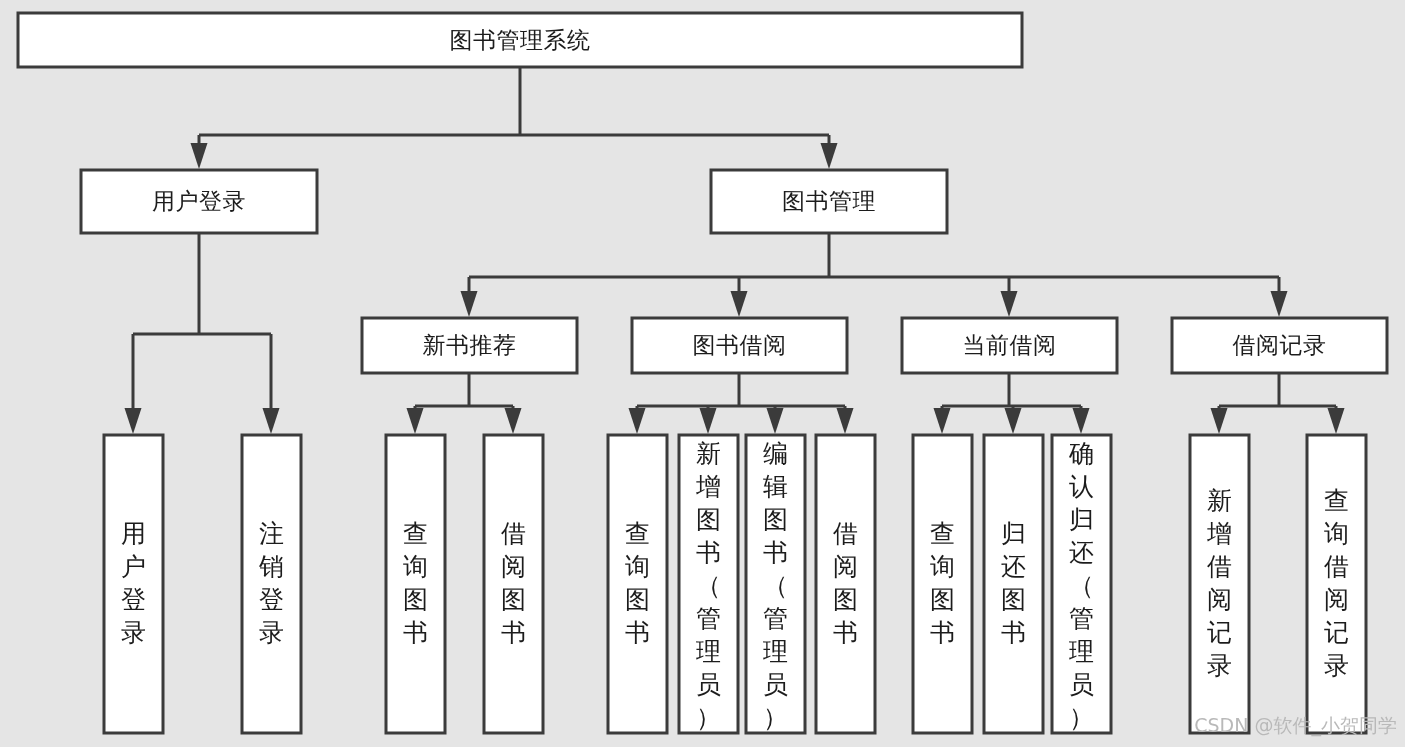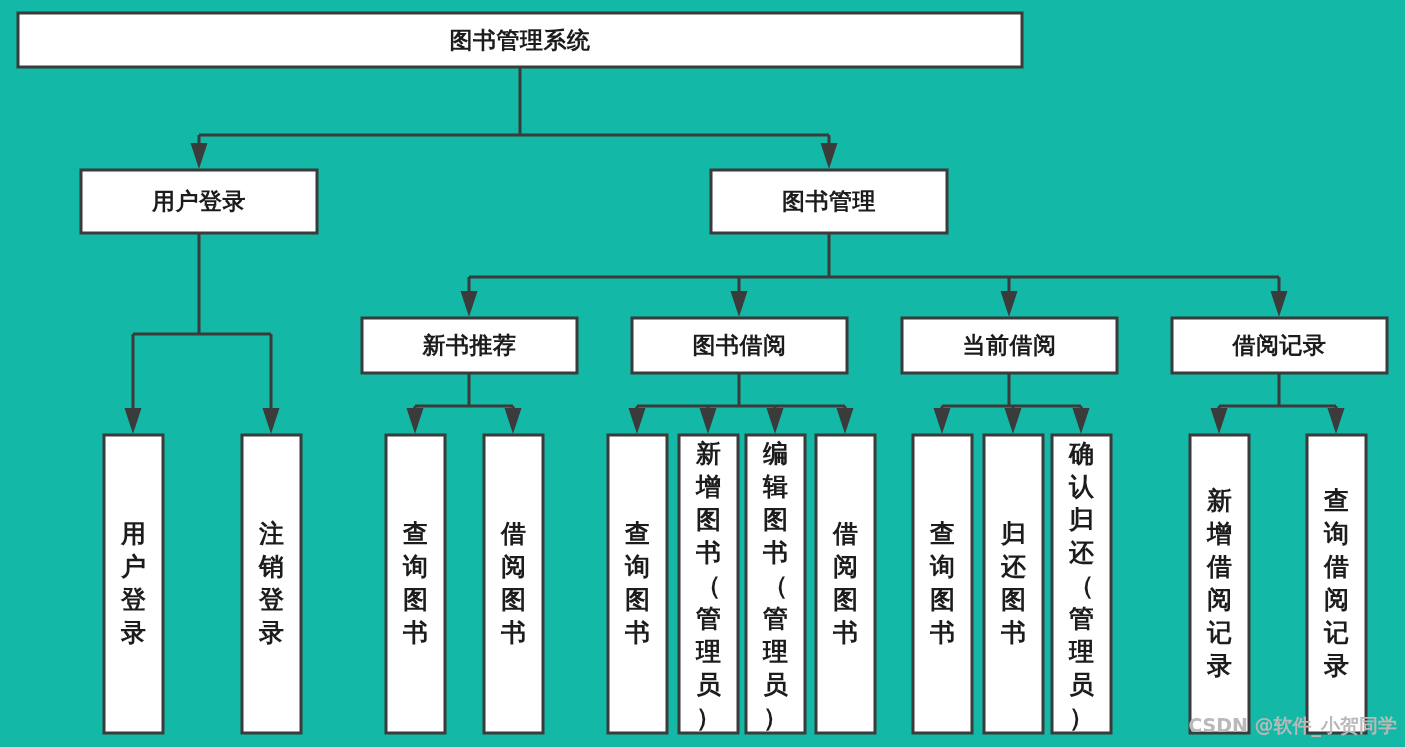--- a/index.html
+++ b/index.html
@@ -8,23 +8,22 @@
     padding: 0;
     background: #ffffff;
   }
   body {
     font-family: "DejaVu Sans", "Liberation Sans", sans-serif;
   }
   #diagram-root {
     position: relative;
     width: 1405px;
     height: 747px;
-    background: #14b8a6;
+    background: #e5e5e5;
     overflow: hidden;
-    font-weight: bold;
   }
   svg.diagram-canvas {
     position: absolute;
     left: 0;
     top: 0;
     width: 1405px;
     height: 747px;
     display: block;
   }
   .node-box {

